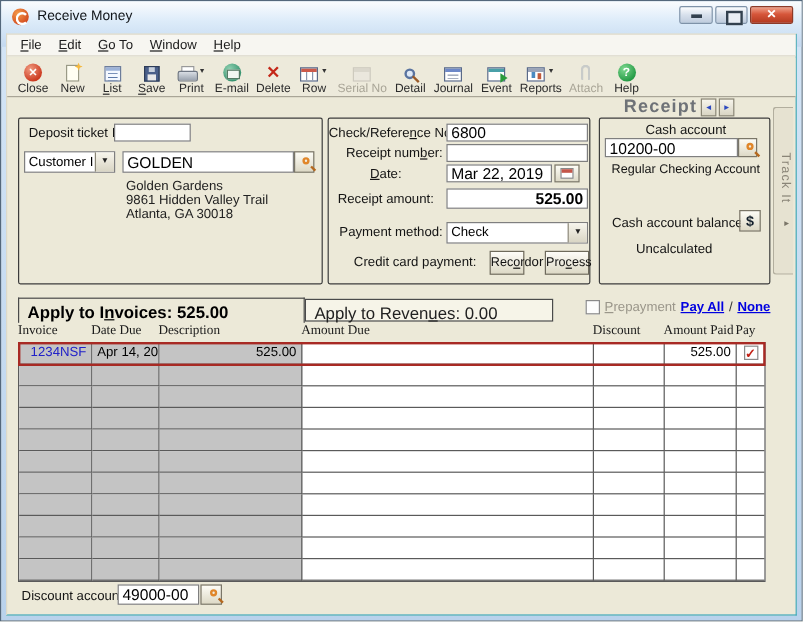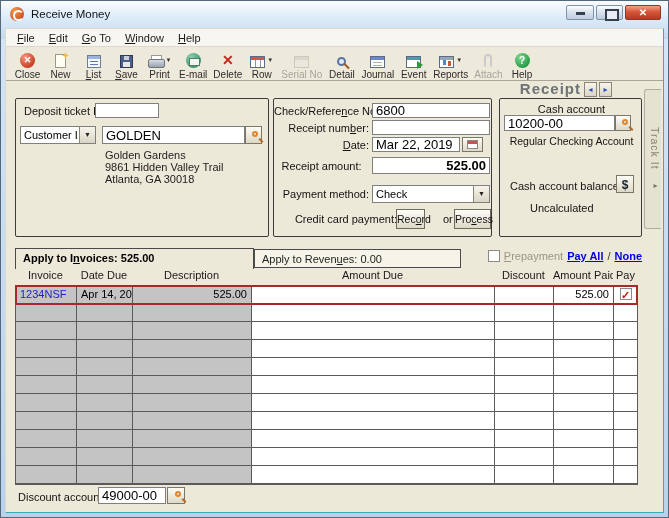--- a/index.html
+++ b/index.html
@@ -119,41 +119,41 @@
   .btn { position: absolute; border: 1px solid #6e6a5c; background: linear-gradient(#fdfcf8, #ddd9c6);
     font-size: 10.5px; color: #111; text-align: center; padding-top: 3px; }
 
   
   .track-it { position: absolute; left: 638px; top: 60px; width: 17px; height: 140px; background: #e6e2d1;
     border: 1px solid #b2ae9e; border-right: none; border-radius: 3px 0 0 3px;
     writing-mode: vertical-rl; text-align: center; font-size: 10.5px; color: #8a8578; letter-spacing: 1px; }
   .track-arrow { font-size: 8px; color: #7a7568; margin-top: 8px; }
 
   
-  .tab { position: absolute; font-size: 11px; border: 1px solid #4a4a4a; padding: 3px 0 0 7px; white-space: nowrap; }
+  .tab { position: absolute; font-size: 14px; border: 1px solid #4a4a4a; padding: 3px 0 0 7px; white-space: nowrap; }
   .tab.active { left: 9px; top: 219px; width: 239px; height: 21px; background: #ece9d8; font-weight: bold; border-bottom: none; z-index: 2; }
   .tab.inactive { left: 248px; top: 220px; width: 207px; height: 19px; background: #f6f4e8; color: #222; }
 
   .pay-controls { position: absolute; top: 221px; left: 462px; width: 174px; display: flex; align-items: center;
     justify-content: flex-end; gap: 4px; font-size: 11px; }
   .checkbox { width: 12px; height: 12px; background: #fdfdfd; border: 1px solid #8a8a8a; display: inline-block; position: relative; }
   .checkbox.checked::before { content: "\2713"; position: absolute; inset: 0; color: #c22015; font: bold 11px/12px "Liberation Sans", sans-serif; text-align: center; }
   .gray-label { color: #9a968a; }
   .link { color: #0000e0; text-decoration: underline; font-weight: bold; }
   .sep { color: #333; }
 
   
   .thead { position: absolute; left: 9px; top: 240px; width: 623px; height: 15px; display: grid;
     grid-template-columns: 61px 56px 119px 243px 59px 60px 25px; font-size: 11px; color: #1a1a1a; }
-  .thead .hc { text-align: center; white-space: nowrap; overflow: hidden; }
+  .thead .hc { white-space: nowrap; overflow: hidden; font-family: Liberation Serif, serif; }
   .tgrid { position: absolute; left: 9px; top: 256px; width: 623px; height: 200px; border: 1px solid #5a5a5a;
     display: grid; grid-template-columns: 61px 56px 119px 243px 59px 60px 23px; grid-auto-rows: 18px; background: #fff; }
   .cell { border-right: 1px solid #5a5a5a; border-bottom: 1px solid #5a5a5a; font-size: 11px; padding: 2px 4px 0 4px;
     overflow: hidden; white-space: nowrap; }
-  .cell.ro { background: #c4c4c4; }
+  .cell.ro { background: #c4c4c4; text-align: right; }
   .cell.r { text-align: right; } .cell.c { text-align: center; padding: 2px 1px 0 1px; }
   .cell.last-col { border-right: none; }
   .inv-link { color: #2121c8; }
   .row-highlight { position: absolute; left: 9px; top: 256px; width: 623px; height: 20px;
     border: 2px solid #a82a24; pointer-events: none; z-index: 3; }
 
   
   .footer-label { left: 12px; top: 462px; }
 </style>
 </head>
@@ -296,37 +296,37 @@
       </div>
     </div>
 
     <div class="gbox box-mid">
       <span class="lbl" style="left:0;top:6px;width:95px;text-align:right">Check/Refere<u>n</u>ce No.:</span>
       <input class="fld" style="left: 98px; top: 4px; width: 118px; height: 15px;" value="6800">
 
       <span class="lbl" style="left:0;top:23px;width:95px;text-align:right">Receipt num<u>b</u>er:</span>
       <input class="fld" style="left: 98px; top: 21px; width: 118px; height: 15px;" value="">
 
-      <span class="lbl" style="left:0;top:40px;width:95px;text-align:right"><u>D</u>ate:</span>
+      <span class="lbl" style="left:0;top:40px;width:95px;text-align:center"><u>D</u>ate:</span>
       <input class="fld" style="left: 98px; top: 38px; width: 88px; height: 15px;" value="Mar 22, 2019">
       <span class="btn-sq" style="left:188px;top:38px;width:21px;height:15px">
           <span class="calic"></span>
         </span>
 
       <span class="lbl" style="left:0;top:61px;width:95px;text-align:center">Receipt amount:</span>
       <input class="fld bold-right" style="left: 98px; top: 58px; width: 118px; height: 17px;" value="525.00">
 
       <span class="lbl" style="left:0;top:89px;width:95px;text-align:right">Payment method:</span>
       <div class="combo" style="left:98px;top:86px;width:118px;height:18px">
         <span class="combo-text">Check</span>
         <span class="combo-btn"></span>
       </div>
 
       <span class="lbl" style="left:0;top:114px;width:123px;text-align:right">Credit card payment:</span>
-      <span class="btn" style="left:122px;top:110px;width:29px;height:20px">Rec<u>o</u>rd</span>
+      <span class="btn" style="left:134px;top:110px;width:29px;height:20px">Rec<u>o</u>rd</span>
       <span class="lbl" style="left:169px;top:114px">or</span>
       <span class="btn" style="left:180px;top:110px;width:37px;height:20px">Pro<u>c</u>ess</span>
     </div>
 
     <div class="gbox box-right">
       <span class="lbl" style="left:0;top:4px;width:143px;text-align:center">Cash account</span>
       <input class="fld" style="left: 4px; top: 16px; width: 111px; height: 16px;" value="10200-00">
       <span class="btn-sq" style="left:115px;top:16px;width:16px;height:16px">
           <span class="mag"></span>
         </span>

